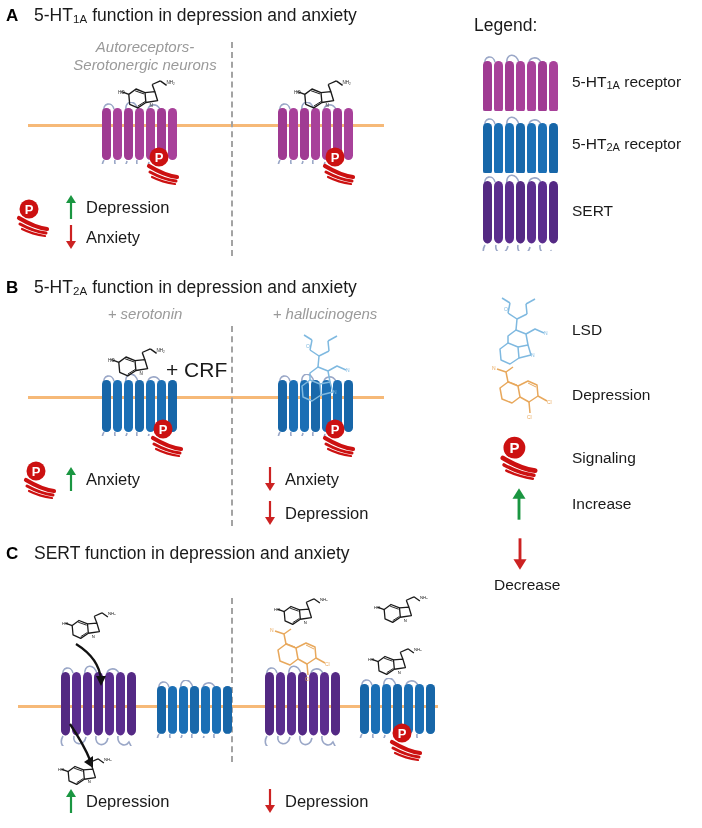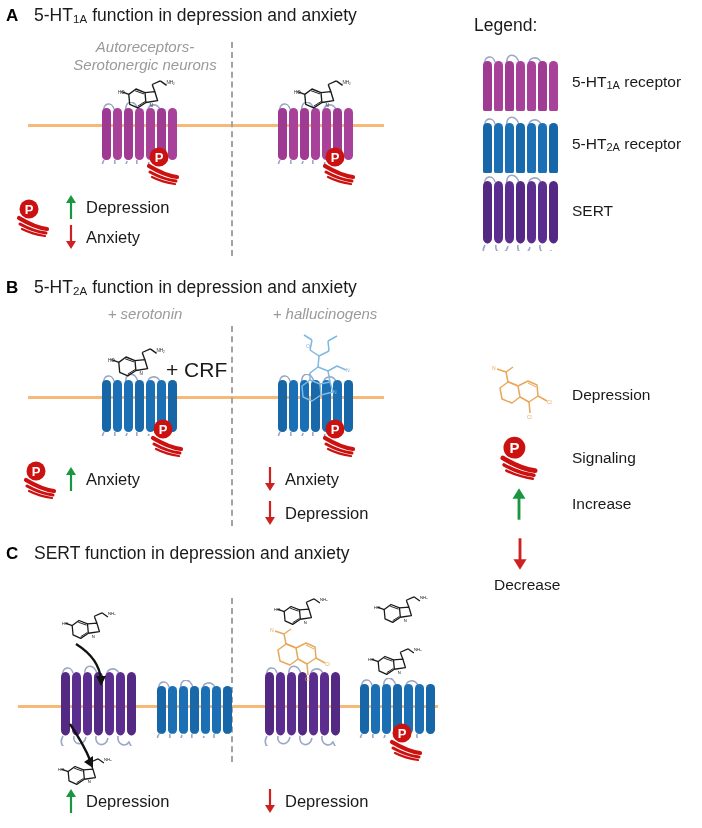--- a/index.html
+++ b/index.html
@@ -478,20 +478,30 @@
         </g>
         <g transform="translate(3,74)">
             <use href="#loopbot"></use>
           </g>
       </svg>
     </span>
     <span class="leg-lbl"><span>SERT</span></span>
   </div>
 
 
+  <div class="leg-row" style="left:480px;top:292px;">
+    <span class="leg-ico" style="height:76px;">
+      <svg width="70" height="78">
+          <g transform="translate(2,2)">
+            <use href="#lsdmol"></use>
+          </g>
+        </svg>
+    </span>
+    <span class="leg-lbl"><span>LSD</span></span>
+  </div>
 
   <div class="leg-row" style="left:480px;top:364px;">
     <span class="leg-ico" style="height:62px;">
       <svg width="74" height="62">
           <g transform="translate(2,2)">
             <use href="#sertralinemol"></use>
           </g>
         </svg>
     </span>
     <span class="leg-lbl"><span>Depression</span></span>

